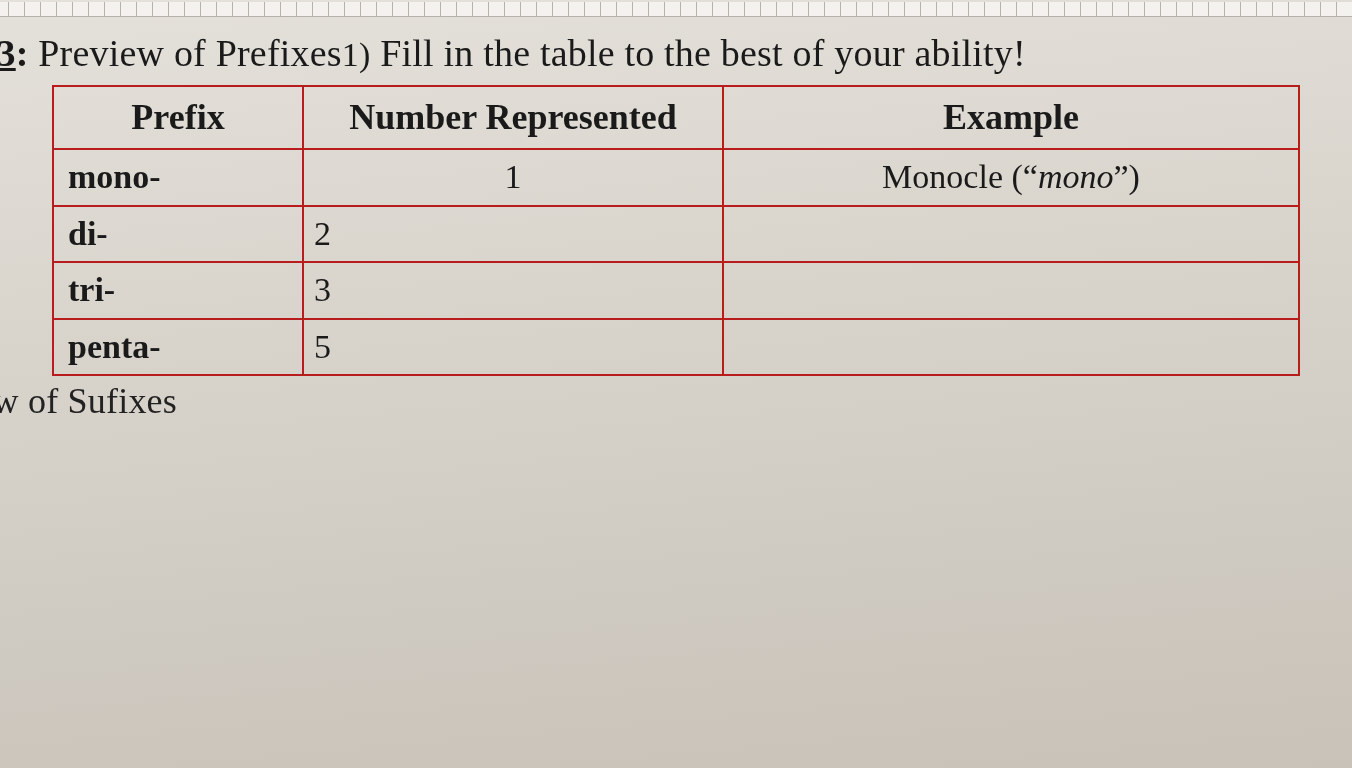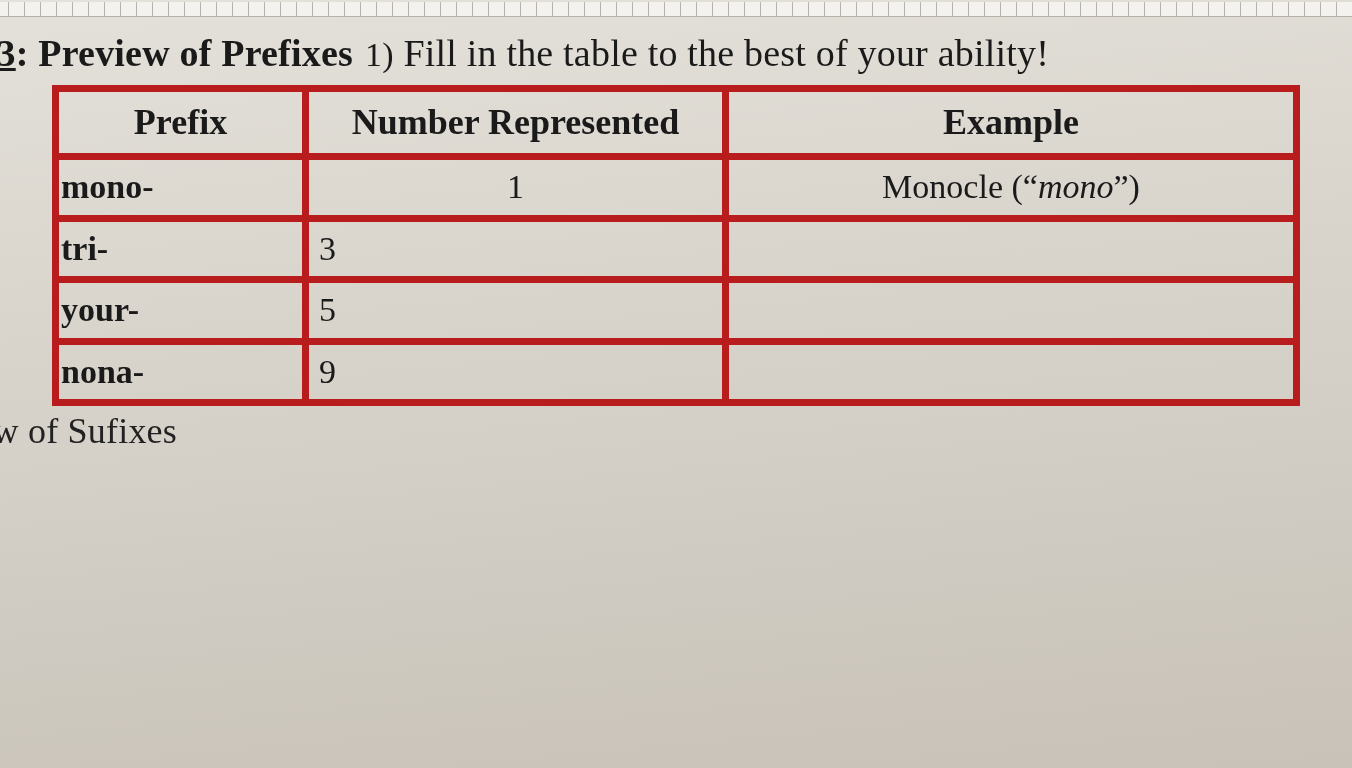--- a/index.html
+++ b/index.html
@@ -38,51 +38,51 @@
     margin: 14px 0 10px 0;
     padding-left: 0;
     letter-spacing: 0.2px;
     white-space: nowrap;
   }
   .heading .act {
     text-decoration: underline;
     font-weight: 700;
   }
   .heading .colon { font-weight: 700; }
-  .heading .title { font-weight: 700; text-align: center; }
-  .heading .q { font-weight: 400; margin-left: 12px; }
+  .heading .title { font-weight: 400; text-align: center; }
+  .heading .q { font-weight: 400; }
   .heading .qnum { font-size: 34px; }
   .table-wrap {
     margin: 6px 52px 0 52px;
   }
   table.prefix {
     border-collapse: collapse;
     width: 100%;
     background: rgba(255,255,255,0.0);
   }
   table.prefix th, table.prefix td {
-    border: 7px solid #b91c1c;
+    border: 2px solid #b91c1c;
     font-size: 34px;
     line-height: 1.25;
     padding: 6px 10px 6px 10px;
     vertical-align: middle;
     height: 44px;
     box-sizing: border-box;
   }
   table.prefix th {
     font-weight: 700;
     text-align: center;
     font-size: 36px;
     padding-top: 8px;
     padding-bottom: 8px;
   }
   table.prefix td.prefix-cell {
     font-weight: 700;
     text-align: left;
-    padding-left: 2px;
+    padding-left: 14px;
     width: 250px;
   }
   table.prefix td.num-cell {
     text-align: left;
     padding-left: 10px;
     width: 420px;
     position: relative;
   }
   table.prefix td.num-cell.center { text-align: center; }
   table.prefix td.ex-cell {
@@ -157,32 +157,32 @@
           <th>Example</th>
         </tr>
       </thead>
       <tbody id="tbody">
           <tr>
             <td class="prefix-cell"><span>mono-</span></td>
             <td class="num-cell center"><span>1</span></td>
             <td class="ex-cell"><span class="example-inner">Monocle <span class="paren">(“</span><span class="ital">mono</span><span class="paren">”)</span></span></td>
           </tr>
           <tr>
+            <td class="prefix-cell"><span>di-</span></td>
+            <td class="num-cell"><span>2</span></td>
+            <td class="ex-cell"><span class="example-inner"></span></td>
+          </tr>
+          <tr>
             <td class="prefix-cell"><span>tri-</span></td>
             <td class="num-cell"><span>3</span></td>
             <td class="ex-cell"><span class="example-inner"></span></td>
           </tr>
           <tr>
-            <td class="prefix-cell"><span class="squiggle">your</span>-</td>
+            <td class="prefix-cell"><span class="squiggle">penta</span>-</td>
             <td class="num-cell"><span>5</span></td>
-            <td class="ex-cell"><span class="example-inner"></span></td>
-          </tr>
-          <tr>
-            <td class="prefix-cell"><span>nona-</span></td>
-            <td class="num-cell"><span>9</span></td>
             <td class="ex-cell"><span class="example-inner"></span></td>
           </tr>
         </tbody>
     </table>
   </div>
 
   <div class="footer-heading clip-bottom">view of Sufixes</div>
 
 </div>
 

